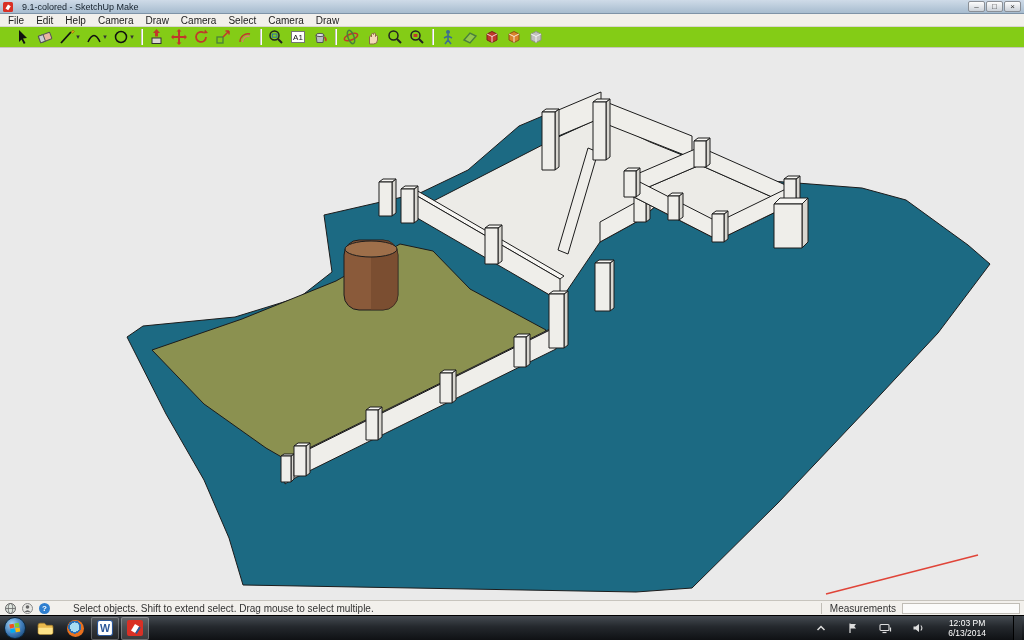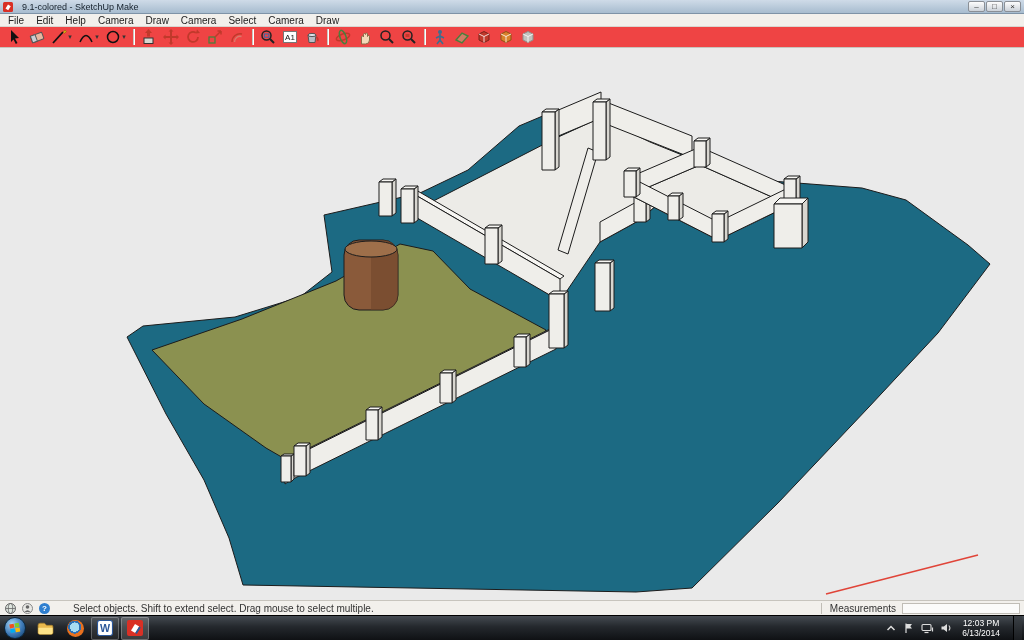--- a/index.html
+++ b/index.html
@@ -10,21 +10,21 @@
   .titlebar{height:14px;background:linear-gradient(#cfdbe8,#a7bccf);display:flex;align-items:center;padding:0 3px;border-bottom:1px solid #7e93a7}
   .tb-title{font-size:9px;color:#15202b;flex:1;margin-left:9px;white-space:nowrap}
   .win-btns{display:flex;gap:1px}
   .win-btn{width:17px;height:11px;font-size:8px;line-height:9px;text-align:center;background:linear-gradient(#fdfdfd,#ccd2d9);border:1px solid #8a8f96;border-radius:2px;color:#333;cursor:default}
 
   
   .menubar{height:13px;background:#f2f0ec;display:flex;align-items:center;font-size:10px;color:#222;border-bottom:1px solid #d9d6d0;padding-left:2px}
   .menu-item{padding:14px 6px;line-height:13px}
 
   
-  .toolbar{height:21px;background:#ef4444;border-bottom:1px solid #c7c4bd;display:flex;align-items:center;padding-left:4px}
+  .toolbar{height:21px;background:#84cc16;border-bottom:1px solid #c7c4bd;display:flex;align-items:center;padding-left:12px}
   .tool{width:22px;height:19px;display:flex;align-items:center;justify-content:center;border-radius:2px}
   .dd{font-size:7px;color:#333;width:8px;text-align:center;margin-left:-4px;margin-right:1px}
   .sep{width:1px;height:16px;background:#c9c6bf;margin:0 4px;box-shadow:1px 0 0 #fff}
 
   
   .canvas{position:relative;height:552px}
   .canvas svg{display:block}
   .scene polygon,.scene rect,.scene path,.scene ellipse{stroke:#1c1c1c;stroke-width:1;stroke-linejoin:round}
   .scene .axis{fill:none;stroke-width:1.6}
   .scene .shade{stroke:none}
@@ -36,21 +36,21 @@
   .sb-div{width:1px;height:11px;background:#c0bdb6;margin:0 8px}
   .sb-meas-field{width:118px;height:11px;background:#fbfbfa;border:1px solid #c0bdb6;margin-left:6px}
 
   
   .taskbar{height:25px;background:linear-gradient(#454b52,#24282d 45%,#0f1114);display:flex;align-items:center;padding:0 2px;border-top:1px solid #000}
   .start-orb{width:22px;height:22px;border-radius:50%;background:radial-gradient(circle at 35% 30%,#a5d4f5,#3b77b5 55%,#0f385e);border:1px solid #0b2840;display:flex;align-items:center;justify-content:center;margin:0 4px 0 2px}
   .task-icon{width:28px;height:23px;display:flex;align-items:center;justify-content:center;border-radius:2px;margin:0 1px}
   .task-icon.running{background:rgba(255,255,255,.08);border:1px solid rgba(255,255,255,.25)}
   .task-icon.active{background:rgba(255,255,255,.18)}
   .ff-glyph{width:17px;height:17px;border-radius:50%;background:radial-gradient(circle at 45% 42%,#a8dcf2 0 34%,#2e6fb2 35% 47%,#e8711f 48% 80%,#a84409 81% 100%)}
-  .tray{margin-left:auto;display:flex;align-items:center;gap:6px}
+  .tray{margin-left:auto;display:flex;align-items:center;gap:20px}
   .tray-clock{font-size:8.5px;line-height:10px;color:#fff;text-align:center;margin:0 3px;white-space:nowrap}
   .show-desktop{width:9px;height:25px;border-left:1px solid #000;background:linear-gradient(#3c4147,#191c1f);margin-left:4px}
 </style>
 </head>
 <body>
 
 <div class="titlebar">
   <svg width="10" height="10" viewBox="0 0 10 10">
     <rect width="10" height="10" rx="1.5" fill="#d93025"></rect>
     <path d="M2.5,6.5 L5,2.5 L7.8,4.2 L5.2,8.2 Z" fill="#fff" stroke="none"></path>

